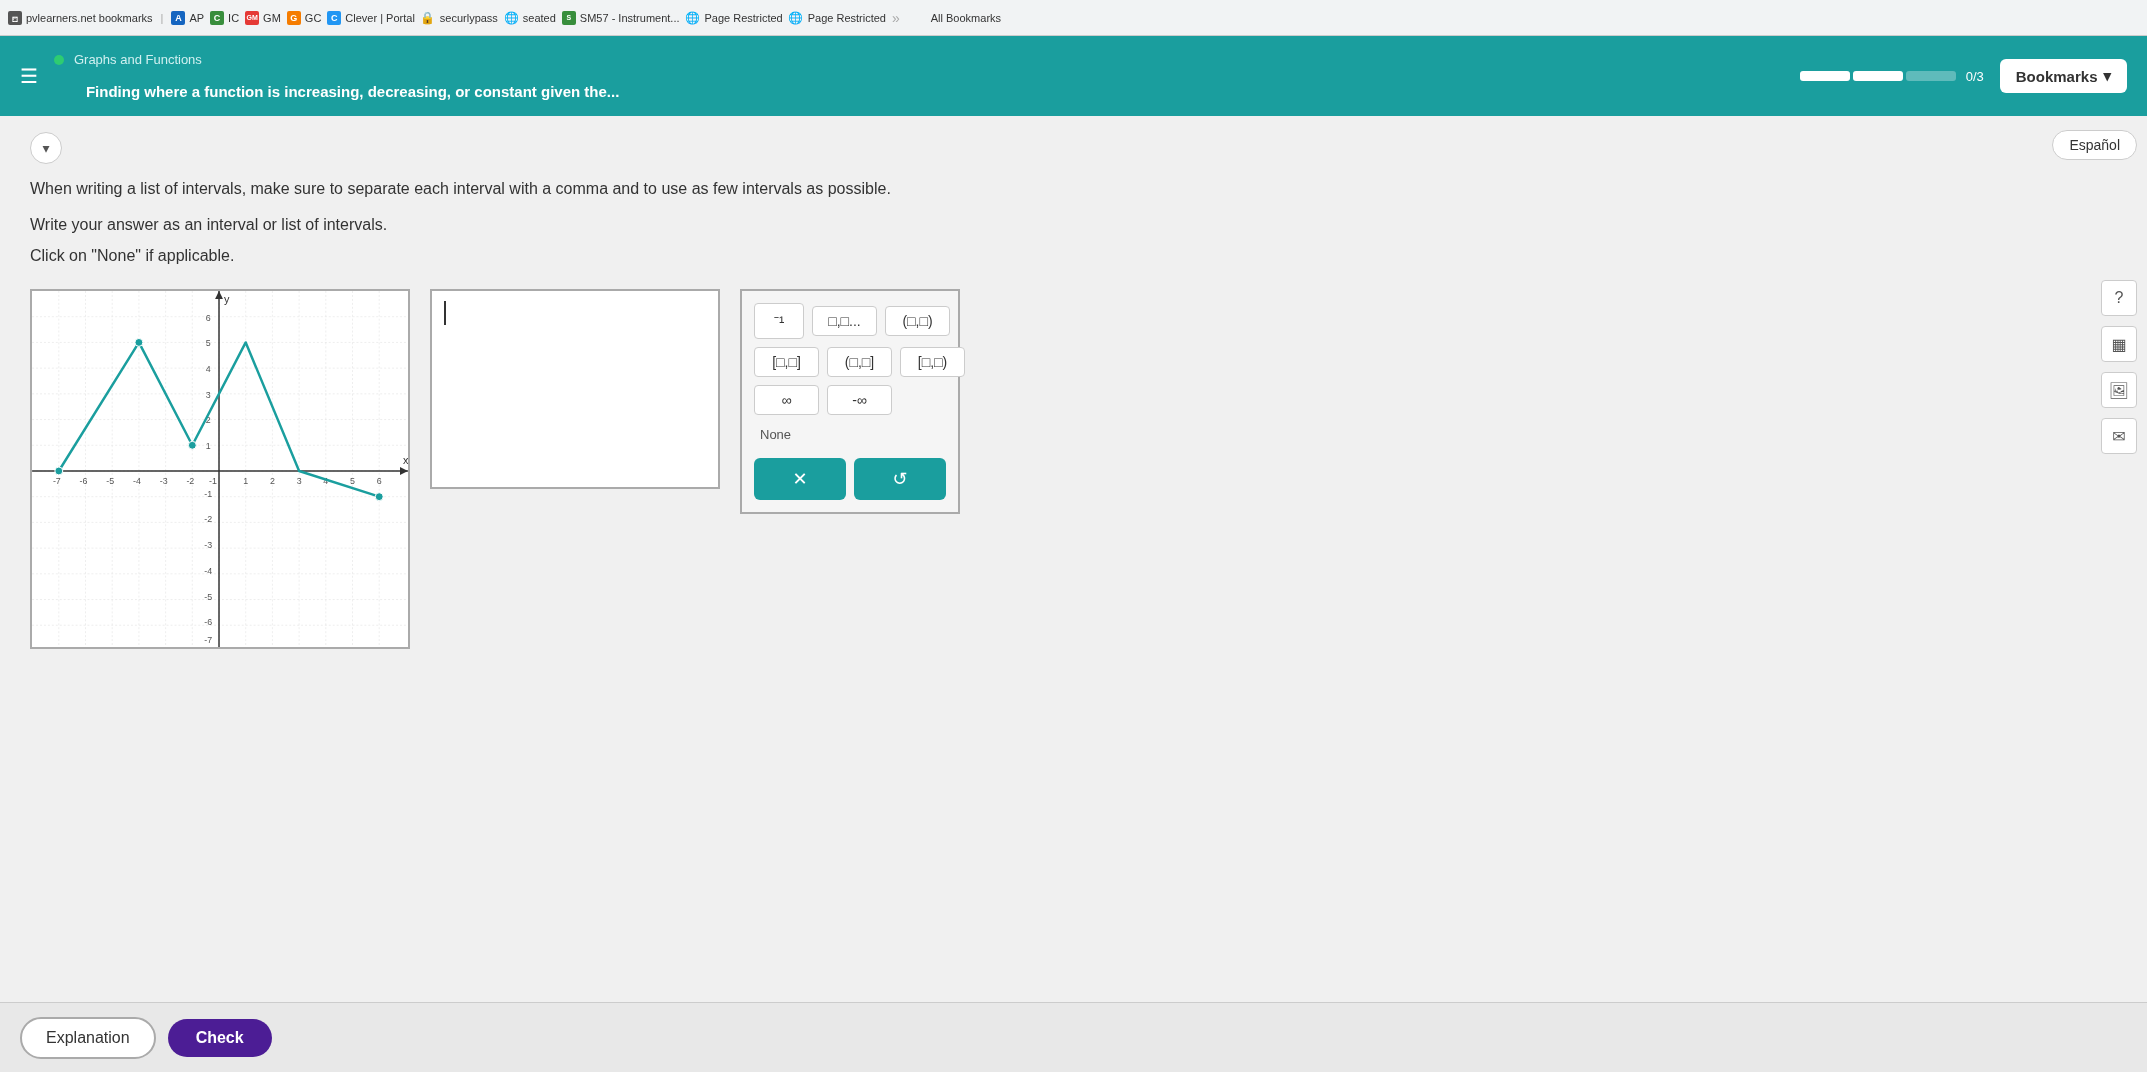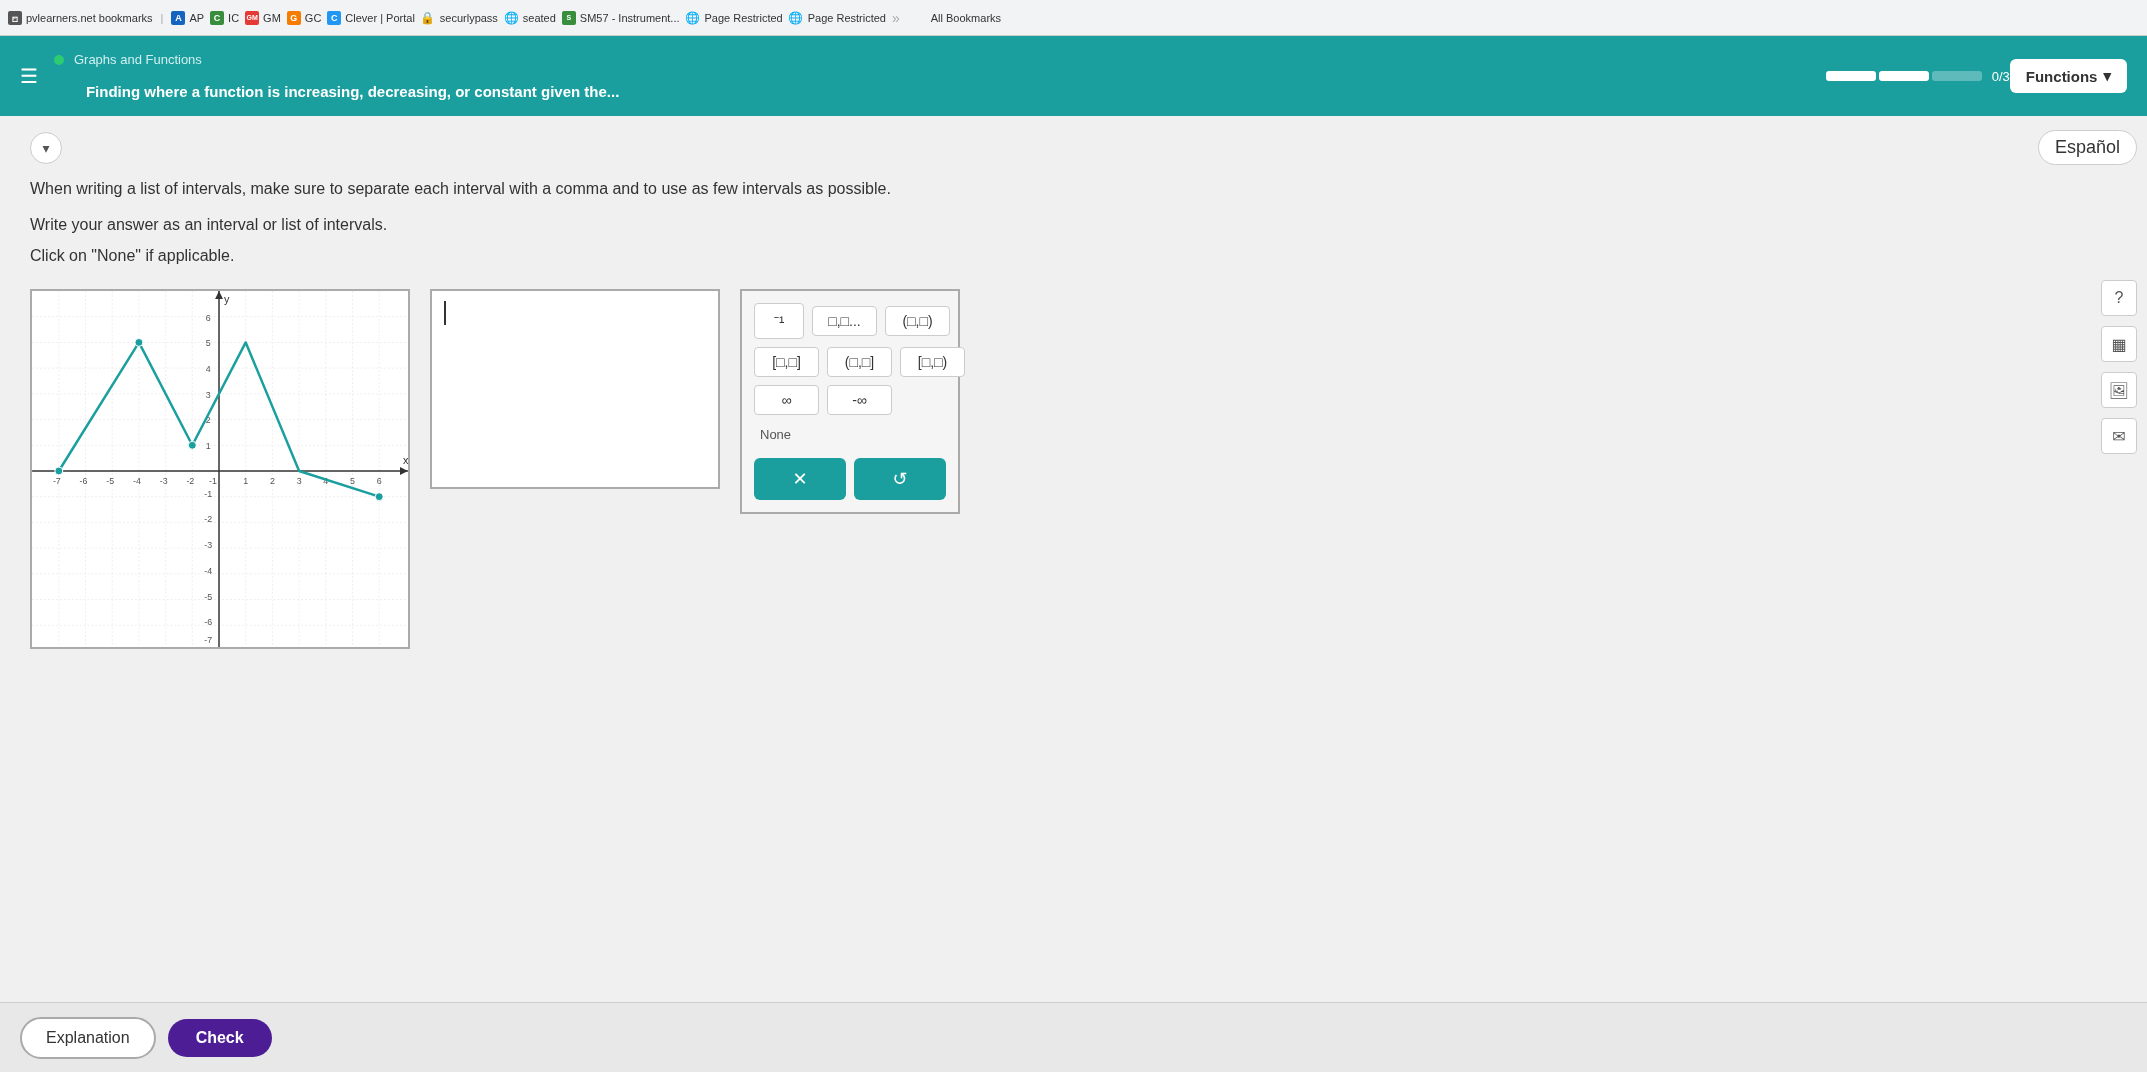--- a/index.html
+++ b/index.html
@@ -77,20 +77,21 @@
     .breadcrumb-title {
       color: white;
       font-size: 15px;
       font-weight: 600;
       margin-left: 32px;
     }
     .header-right {
       margin-left: auto;
       display: flex;
       align-items: center;
+      gap: 16px;
     }
     .progress-bar-container {
       display: flex;
       align-items: center;
       gap: 6px;
     }
     .progress-segments {
       display: flex;
       gap: 3px;
     }
@@ -289,21 +290,21 @@
 
     
     .espanol-btn {
       position: fixed;
       right: 10px;
       top: 130px;
       background: white;
       border: 1px solid #ccc;
       border-radius: 20px;
       padding: 6px 16px;
-      font-size: 18px;
+      font-size: 14px;
       cursor: pointer;
       color: #333;
     }
 
     
     .bottom-bar {
       position: fixed;
       bottom: 0;
       left: 0;
       right: 0;
@@ -414,21 +415,21 @@
   <div class="header-right">
     <div class="progress-bar-container">
       <div class="progress-segments">
         <div class="progress-seg filled"></div>
         <div class="progress-seg filled"></div>
         <div class="progress-seg empty"></div>
       </div>
       <span class="progress-text">0/3</span>
     </div>
     <button class="user-btn">
-      <span>Functions</span>
+      <span>Bookmarks</span>
       <span>▾</span>
     </button>
   </div>
 </div>
 
 <div class="main-content">
 
   <button class="collapse-btn">
     <span>▾</span>
   </button>

